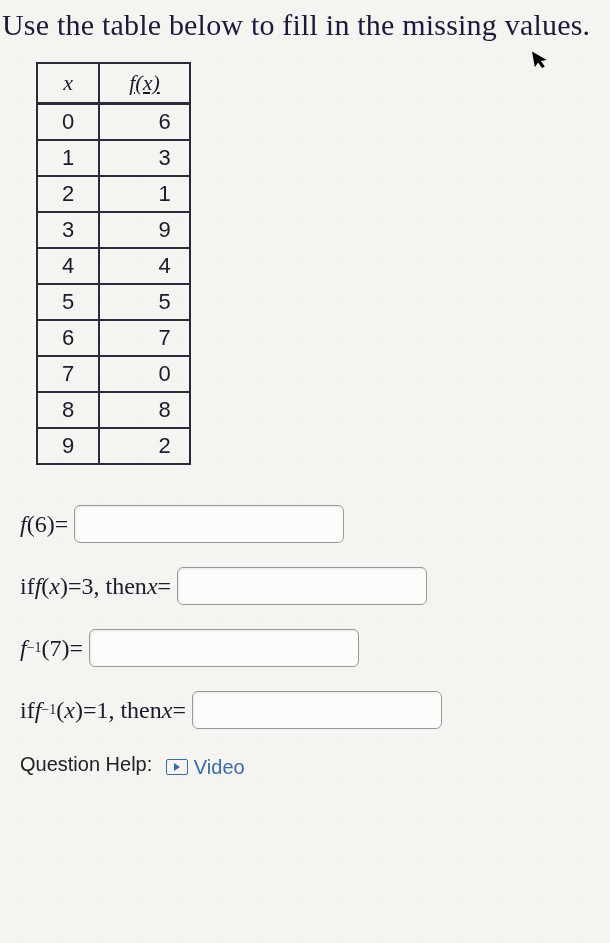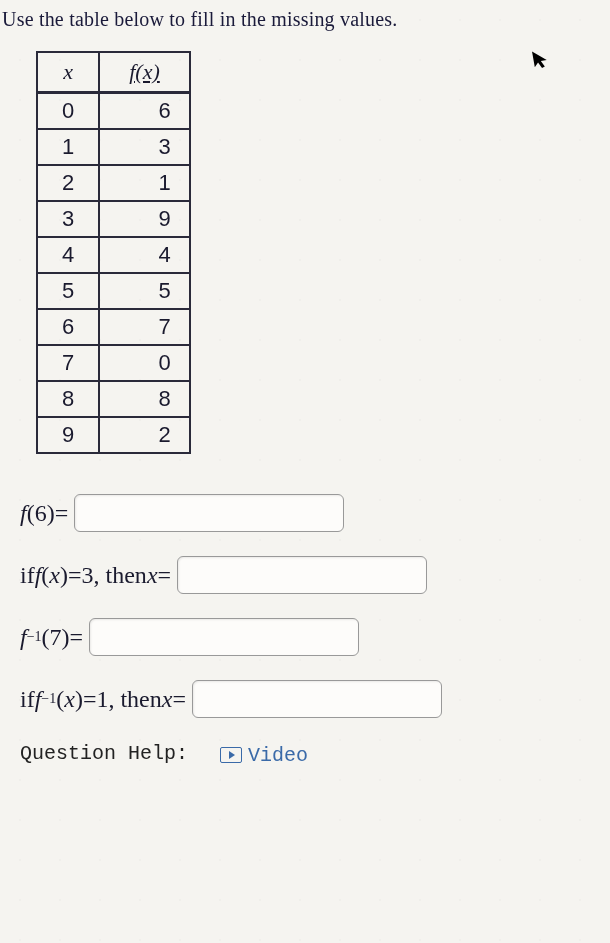--- a/index.html
+++ b/index.html
@@ -14,21 +14,21 @@
       background: #f5f4f0;
       background-image: radial-gradient(circle at 50% 50%, rgba(0,0,0,0.02) 1px, transparent 1px);
       background-size: 40px 40px;
       color: #1a1a2e;
       position: relative;
     }
     .container {
       padding: 8px 12px 12px 0;
     }
     .prompt {
-      font-size: 20px;
+      font-size: 30px;
       font-weight: 500;
       color: #1a1a3a;
       margin: 0 0 20px 2px;
       letter-spacing: 0.2px;
     }
     .cursor {
       position: absolute;
       top: 48px;
       right: 60px;
       font-size: 22px;
@@ -87,29 +87,29 @@
       background: #fdfcfa;
       height: 38px;
       margin-left: 6px;
       box-shadow: inset 1px 1px 2px rgba(0,0,0,0.08);
     }
     .w1 { width: 270px; }
     .w2 { width: 250px; }
     .help {
       margin: 18px 0 0 20px;
       font-size: 20px;
-      font-family: Liberation Mono, monospace;
+      font-family: Liberation Sans, sans-serif;
       color: #222;
     }
     .video-link {
       color: #3a6aa8;
       display: inline-flex;
       align-items: center;
       gap: 6px;
-      margin-left: 20px;
+      margin-left: 8px;
     }
     .video-icon {
       display: inline-flex;
       width: 22px;
       height: 16px;
       border: 1.5px solid #3a6aa8;
       border-radius: 2px;
       align-items: center;
       justify-content: center;
     }

